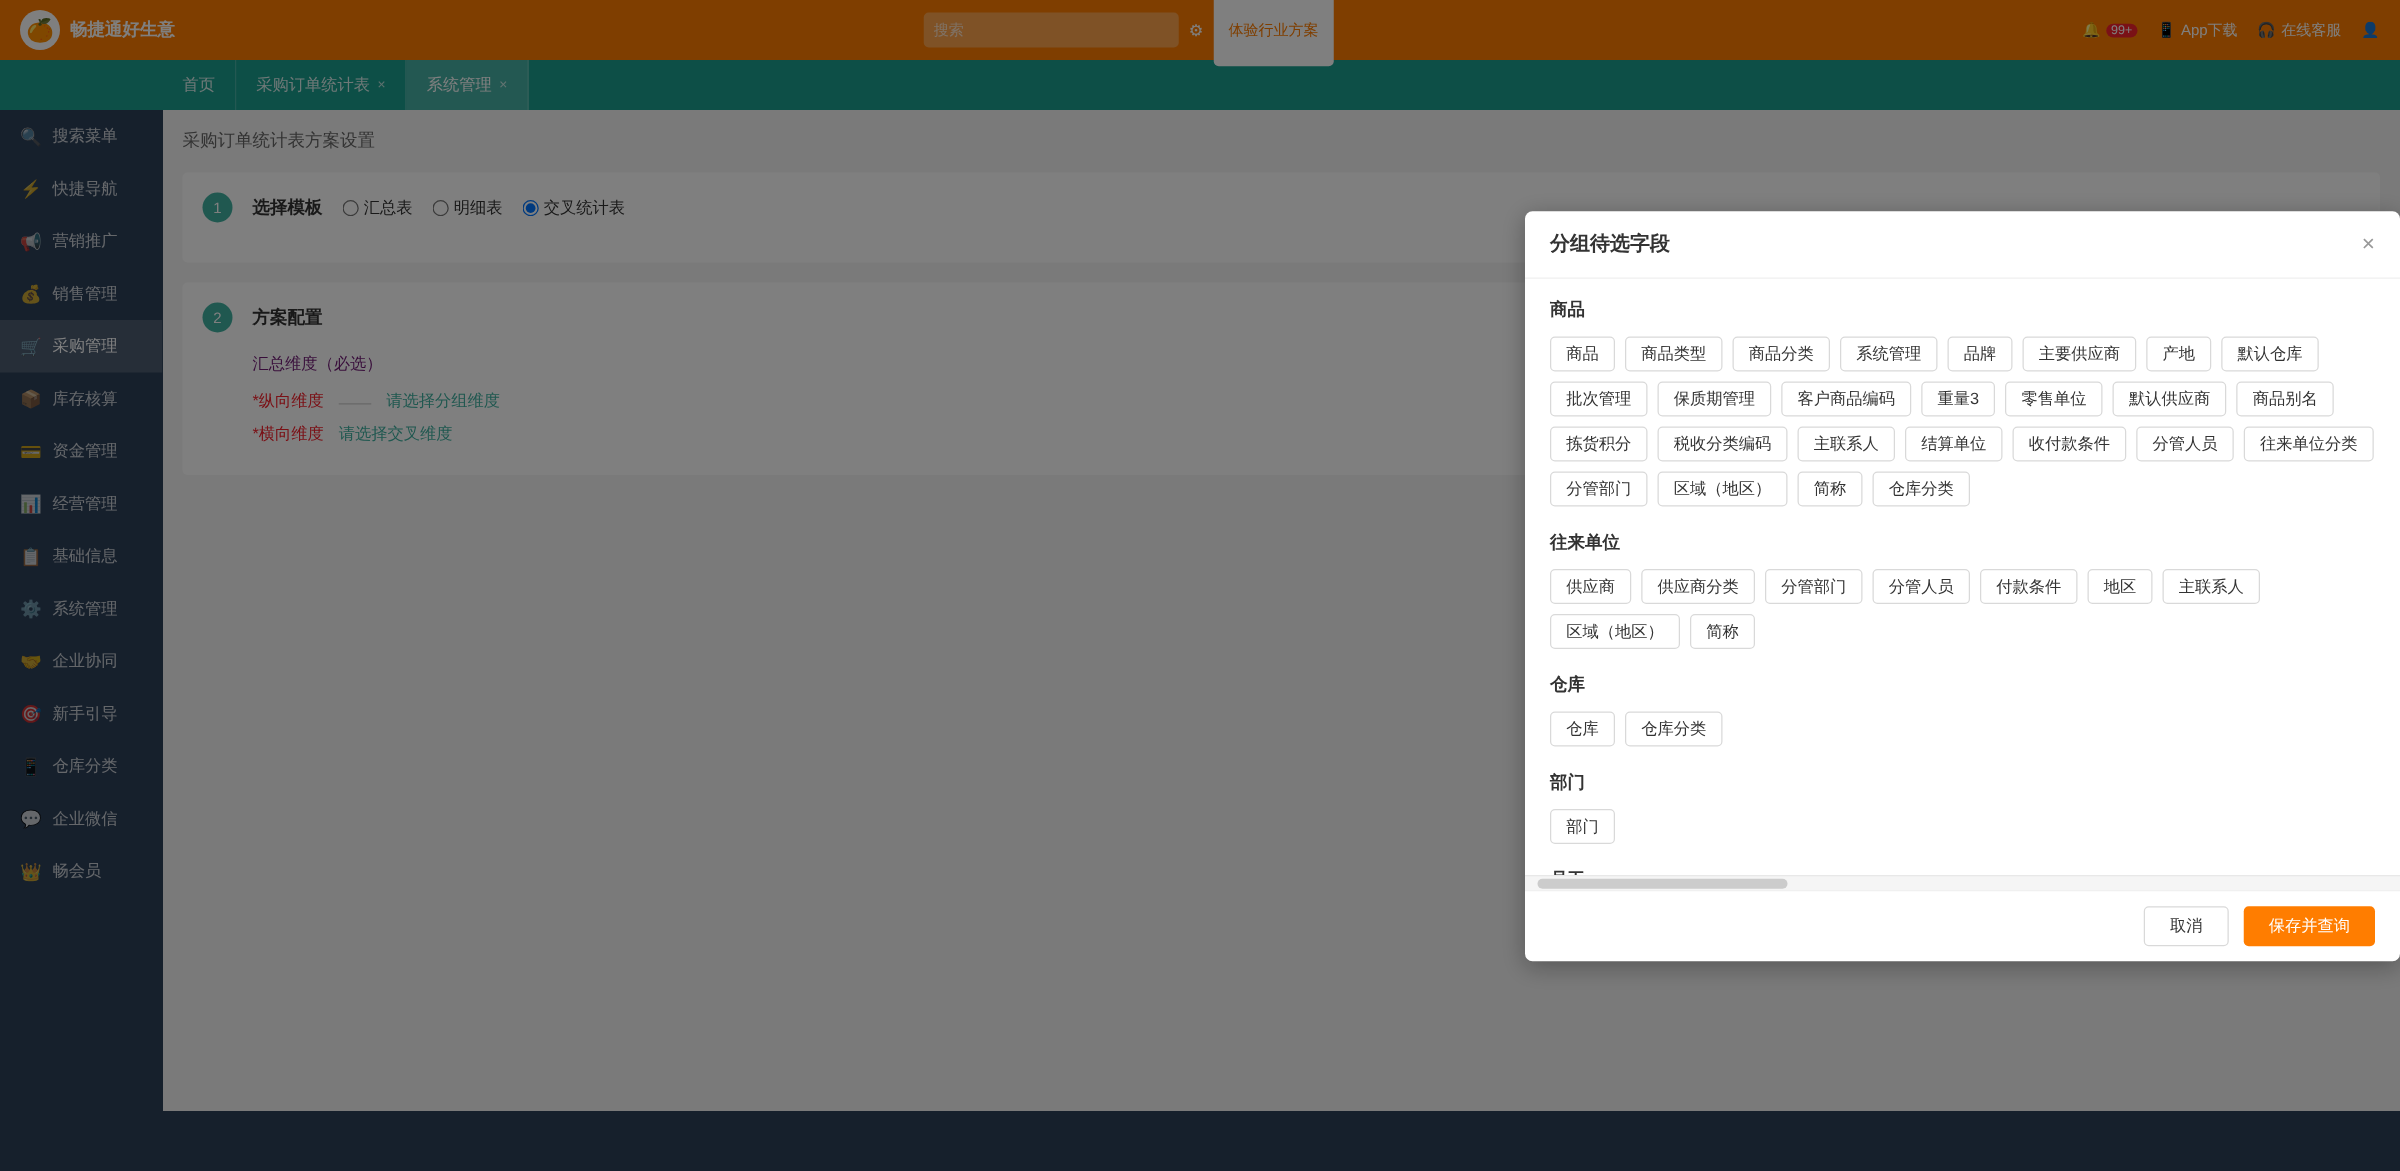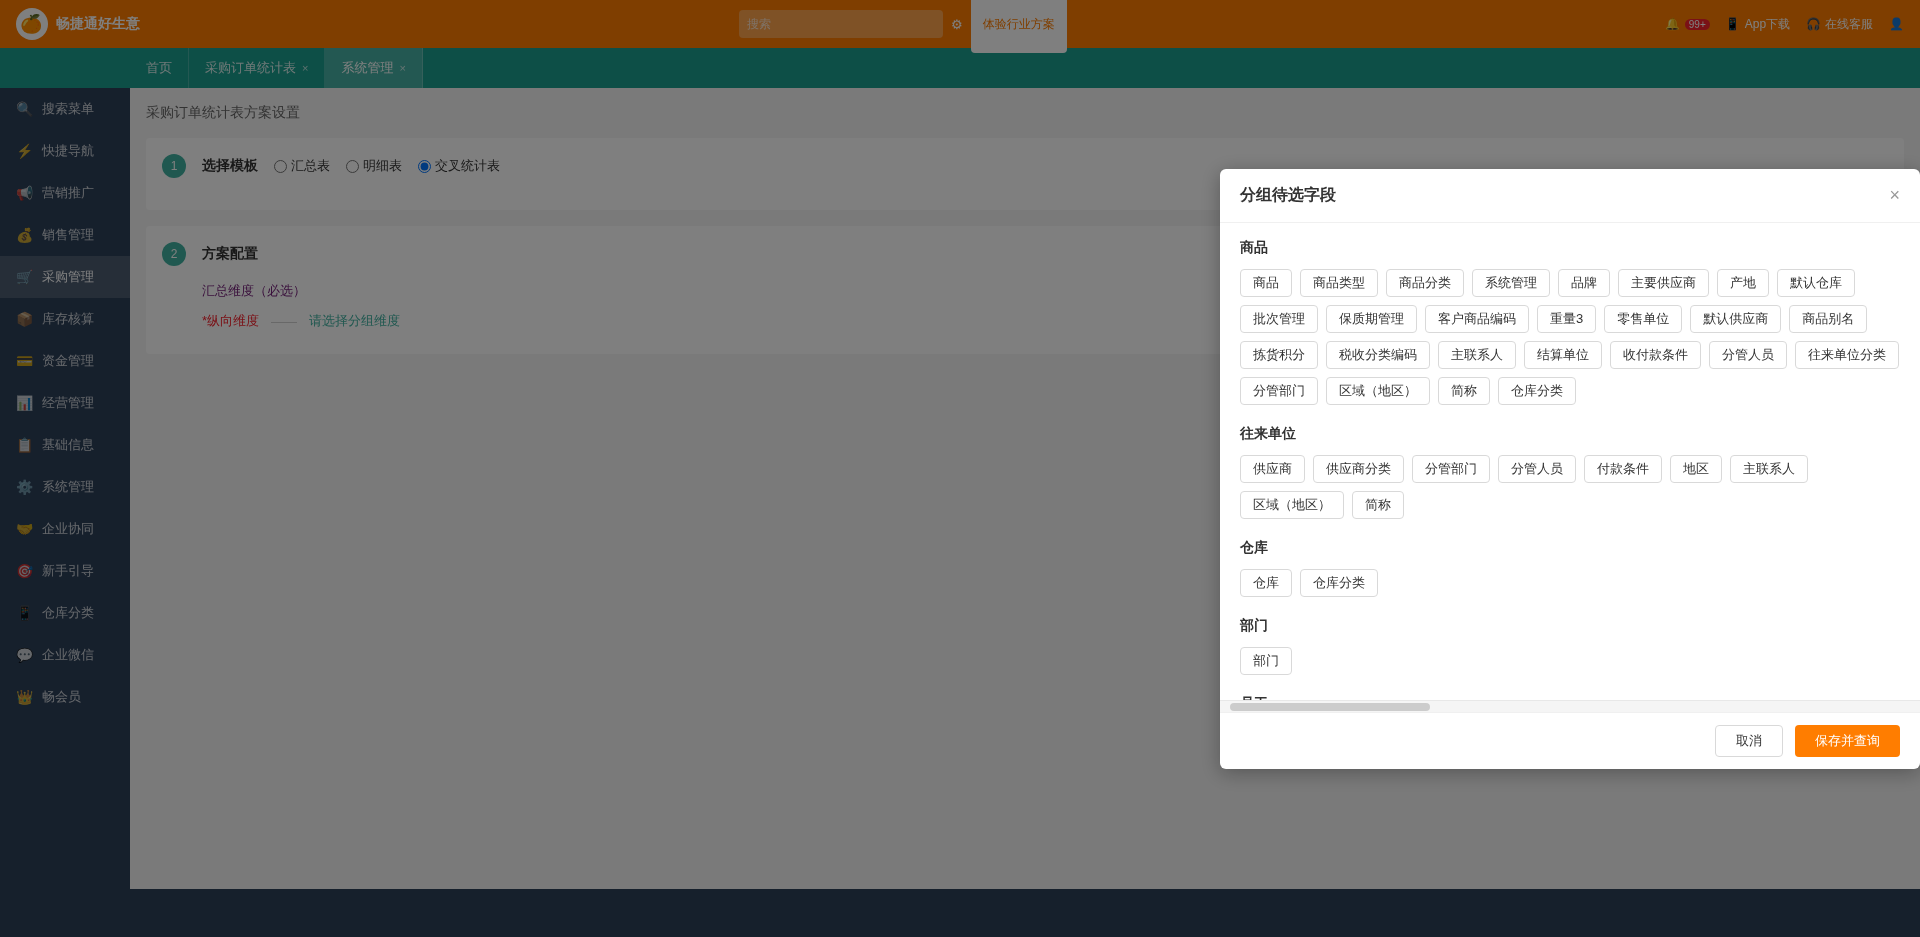--- a/index.html
+++ b/index.html
@@ -455,20 +455,24 @@
   <div class="bg-content">
     <div class="step-row">
       <div class="step-num">2</div>
       <div class="step-label">方案配置</div>
     </div>
     <div style="margin-left:40px;font-size:13px;color:#701a75;margin-bottom:12px;">汇总维度（必选）</div>
     <div style="margin-left:40px;margin-bottom:8px;display:flex;align-items:center;gap:12px;">
       <span style="color:#f5222d;">*纵向维度</span>
       <span style="color:#ccc;">——</span>
       <span style="color:#40b0a0;cursor:pointer;">请选择分组维度</span>
+    </div>
+    <div style="margin-left:40px;margin-bottom:8px;display:flex;align-items:center;gap:12px;">
+      <span style="color:#f5222d;">*横向维度</span>
+      <span style="color:#40b0a0;cursor:pointer;">请选择交叉维度</span>
     </div>
   </div>
 </div>
 
 <div class="overlay">
   <div class="dialog">
     <div class="dialog-header">
       <span class="dialog-title">分组待选字段</span>
       <span class="dialog-close">×</span>
     </div>

